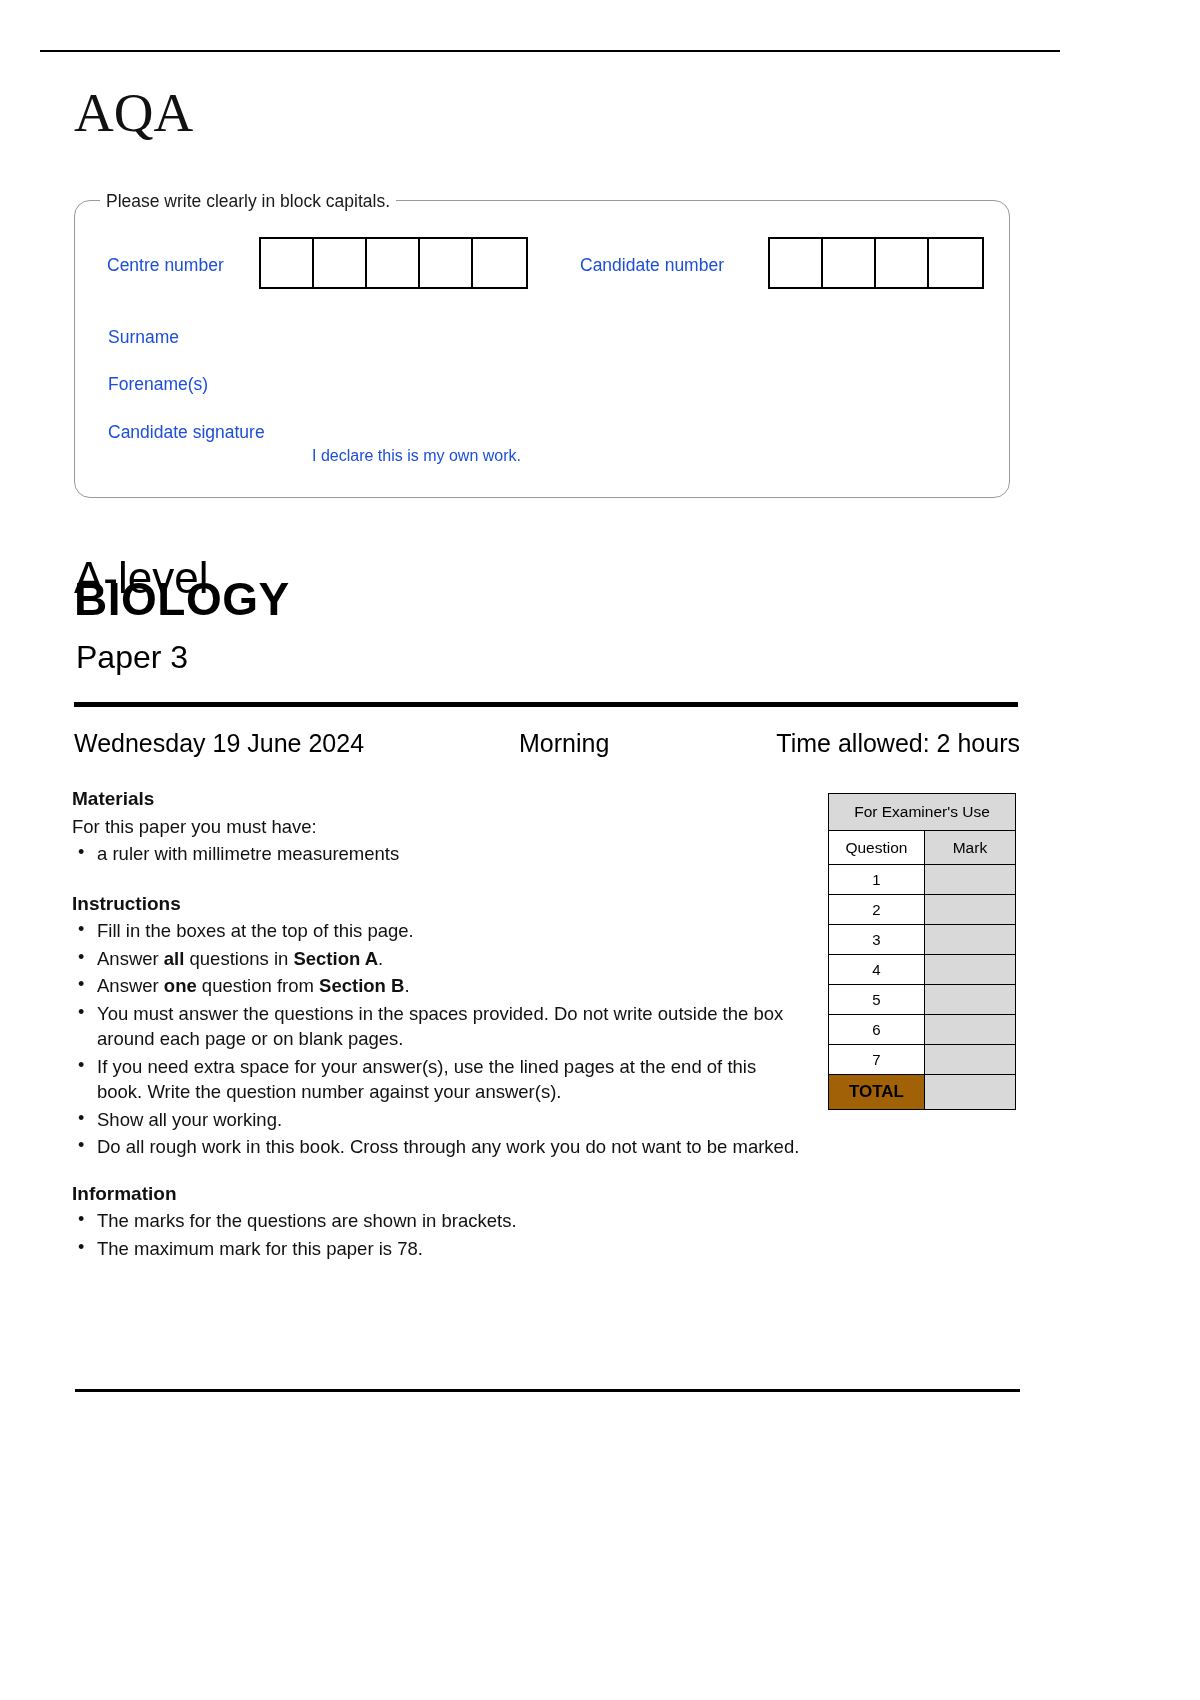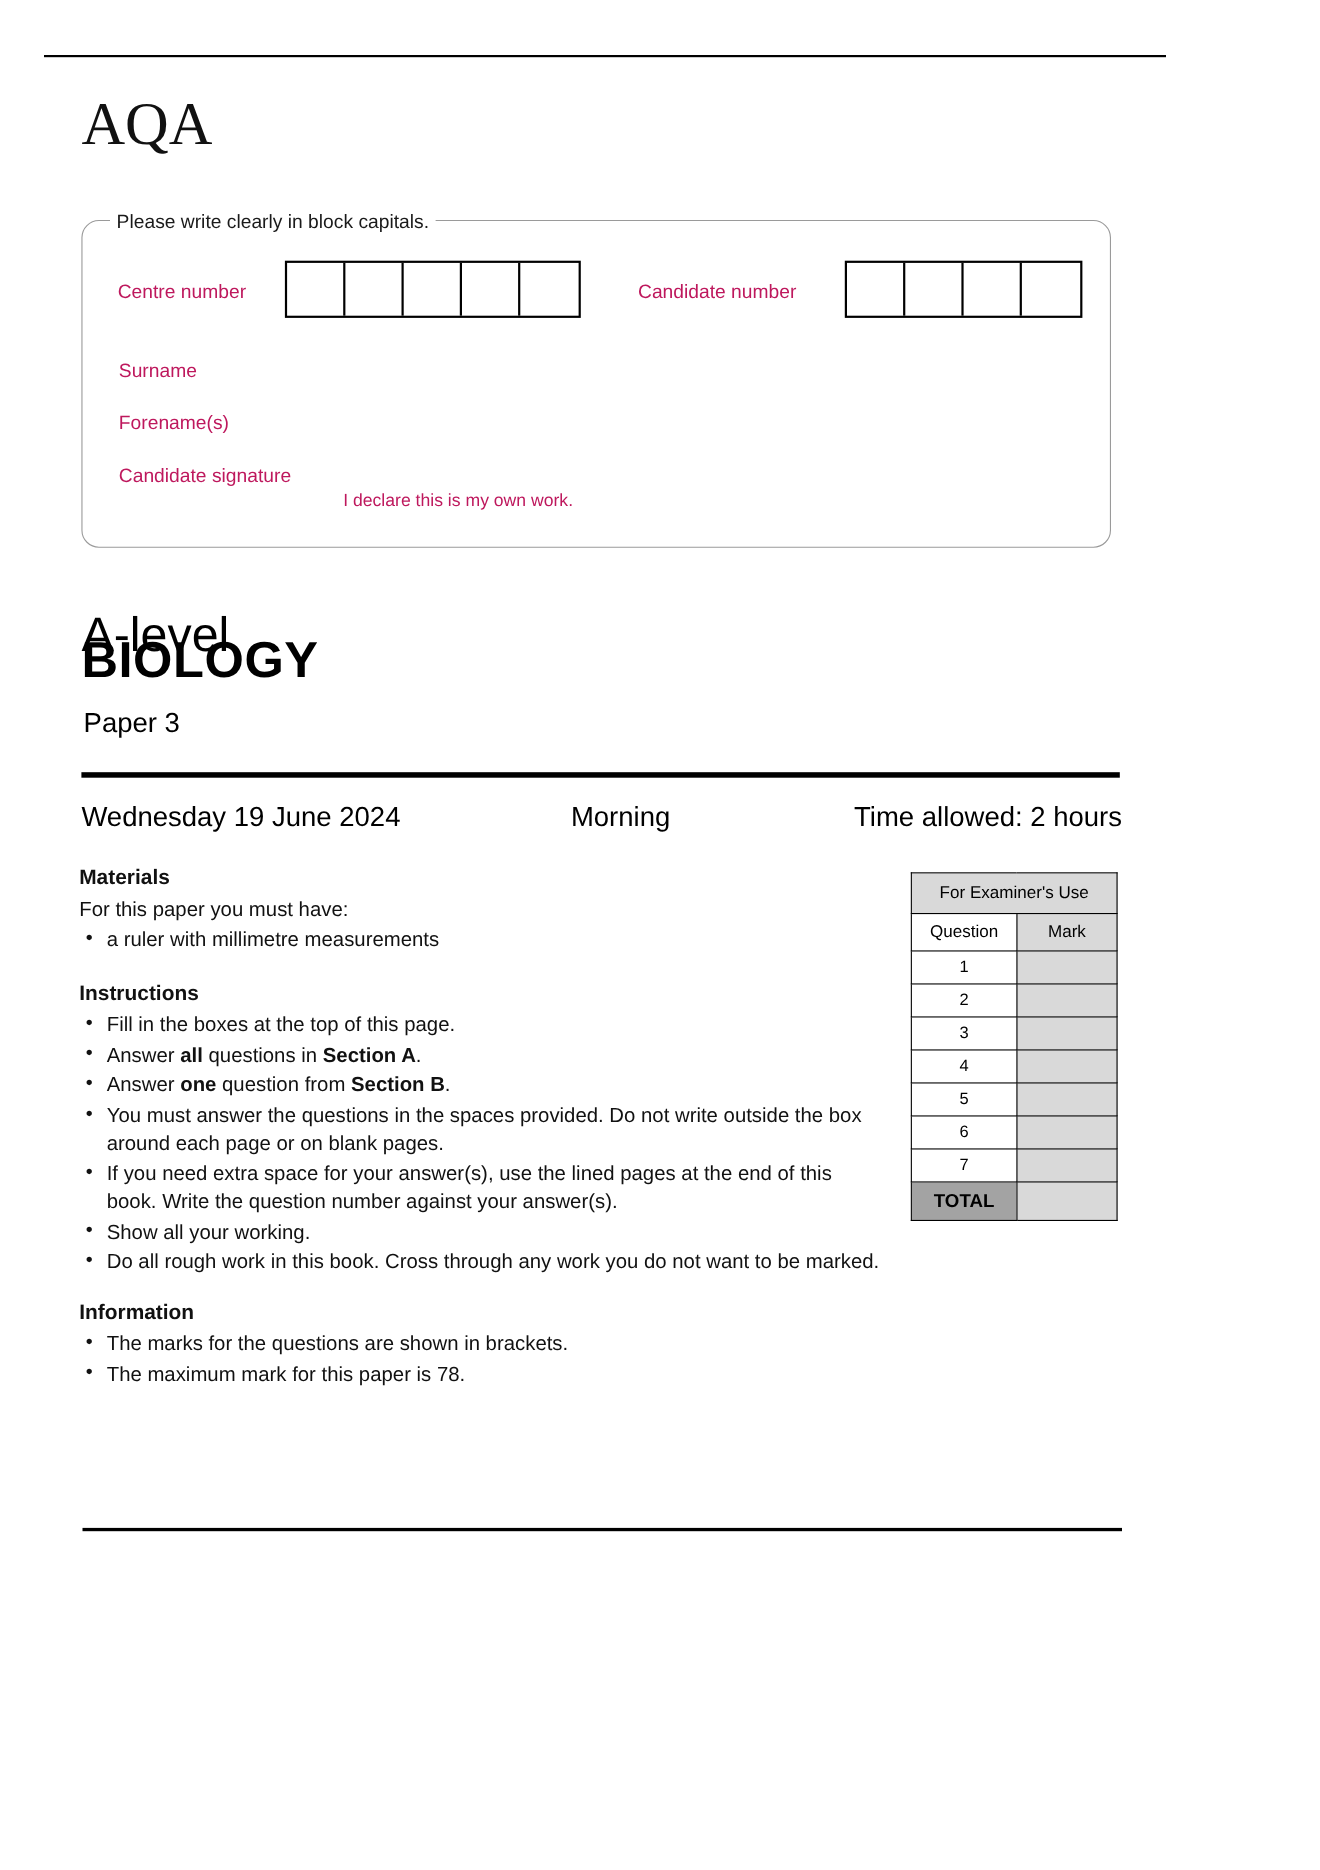--- a/index.html
+++ b/index.html
@@ -74,21 +74,21 @@
     padding: 0 6px;
     font-size: 17.5px;
     line-height: 22px;
     color: #1a1a1a;
   }
 
   .field-label {
     position: absolute;
     font-size: 17.5px;
     line-height: 22px;
-    color: #be185d;
+    color: #1d4ed8;
   }
   .lbl-centre   { left: 107px; top: 254px; }
   .lbl-cand     { left: 580px; top: 254px; }
   .lbl-surname  { left: 108px; top: 326px; }
   .lbl-fore     { left: 108px; top: 373px; }
   .lbl-sig      { left: 108px; top: 421px; }
   .lbl-declare  { left: 312px; top: 445px; font-size: 16px; }
 
   
   .boxrow {
@@ -125,21 +125,21 @@
     top: 572px;
     font-size: 46px;
     line-height: 54px;
     font-weight: bold;
     letter-spacing: 0.5px;
   }
   .t-paper {
     position: absolute;
     left: 76px;
     top: 641px;
-    font-size: 25px;
+    font-size: 32px;
     line-height: 32px;
     font-weight: 400;
   }
 
   .rule-thick {
     position: absolute;
     left: 74px;
     top: 702px;
     width: 944px;
     height: 5px;
@@ -227,21 +227,21 @@
     background: #ffffff;
     height: 27px;
   }
   .exam-table td.m-cell {
     width: 92px;
     background: #d9d9d9;
   }
   .exam-table td.total-label {
     font-weight: bold;
     font-size: 17px;
-    background: #a3a3a3;
+    background: #a16207;
     height: 32px;
   }
   .exam-table td.total-mark {
     background: #d9d9d9;
     height: 32px;
   }
 </style>
 </head>
 <body>
 

